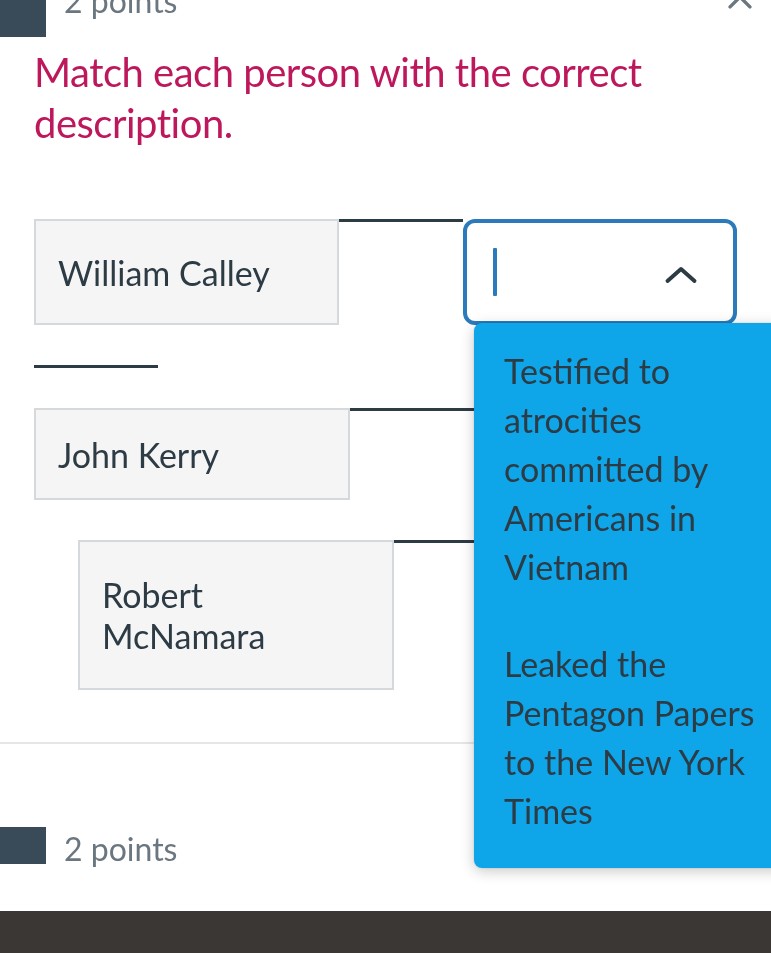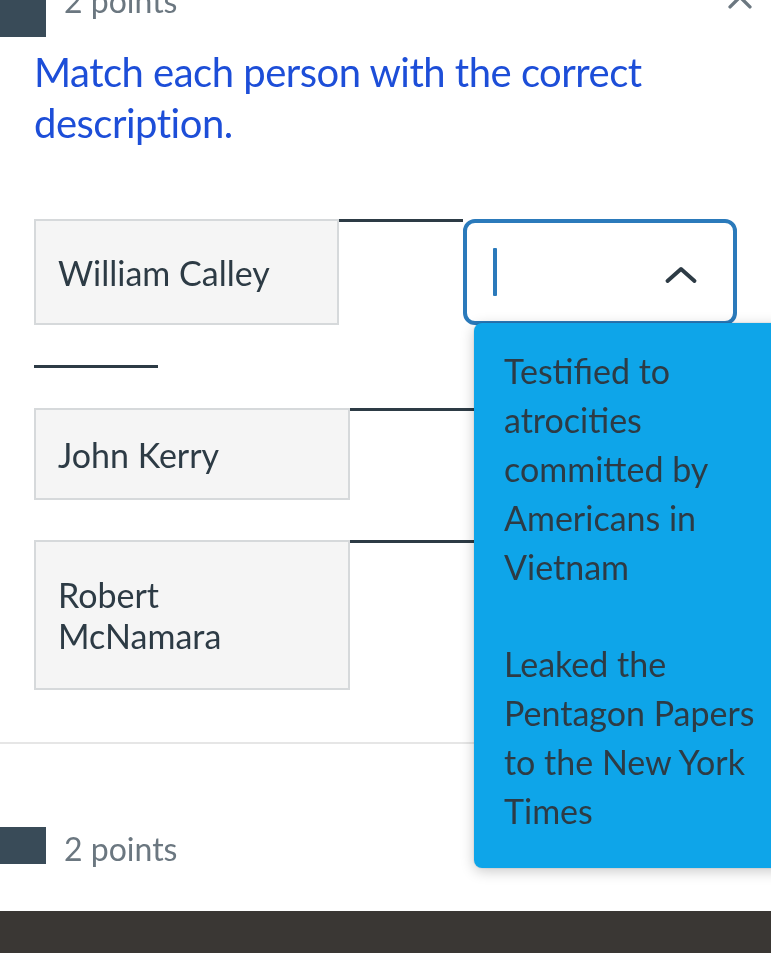--- a/index.html
+++ b/index.html
@@ -33,21 +33,21 @@
     }
     .close-top {
       margin-left: auto;
       position: relative;
       top: -20px;
     }
     .close-top svg { stroke: #6b7780; }
     .question-text {
       font-size: 40px;
       line-height: 1.28;
-      color: #1d4ed8;
+      color: #be185d;
       padding: 10px 34px 0 34px;
       letter-spacing: -0.5px;
     }
     .match-area {
       position: relative;
       padding: 70px 34px 0 34px;
     }
     .match-row {
       display: flex;
       margin-bottom: 40px;
@@ -58,21 +58,21 @@
       border: 2px solid #d6d9db;
       background: #f5f5f5;
       display: flex;
       align-items: center;
       padding: 16px 22px;
       font-size: 34px;
       color: #2d3b45;
       line-height: 1.22;
     }
     .term-box.short { min-height: 92px; }
-    .term-box.tall { min-height: 150px; }
+    .term-box.tall { min-height: 150px; margin-left: 44px; }
     .connector {
       flex: 0 0 124px;
       height: 3px;
       background: #2d3b45;
     }
     
     .select-box {
       position: relative;
       width: 284px;
       height: 106px;

